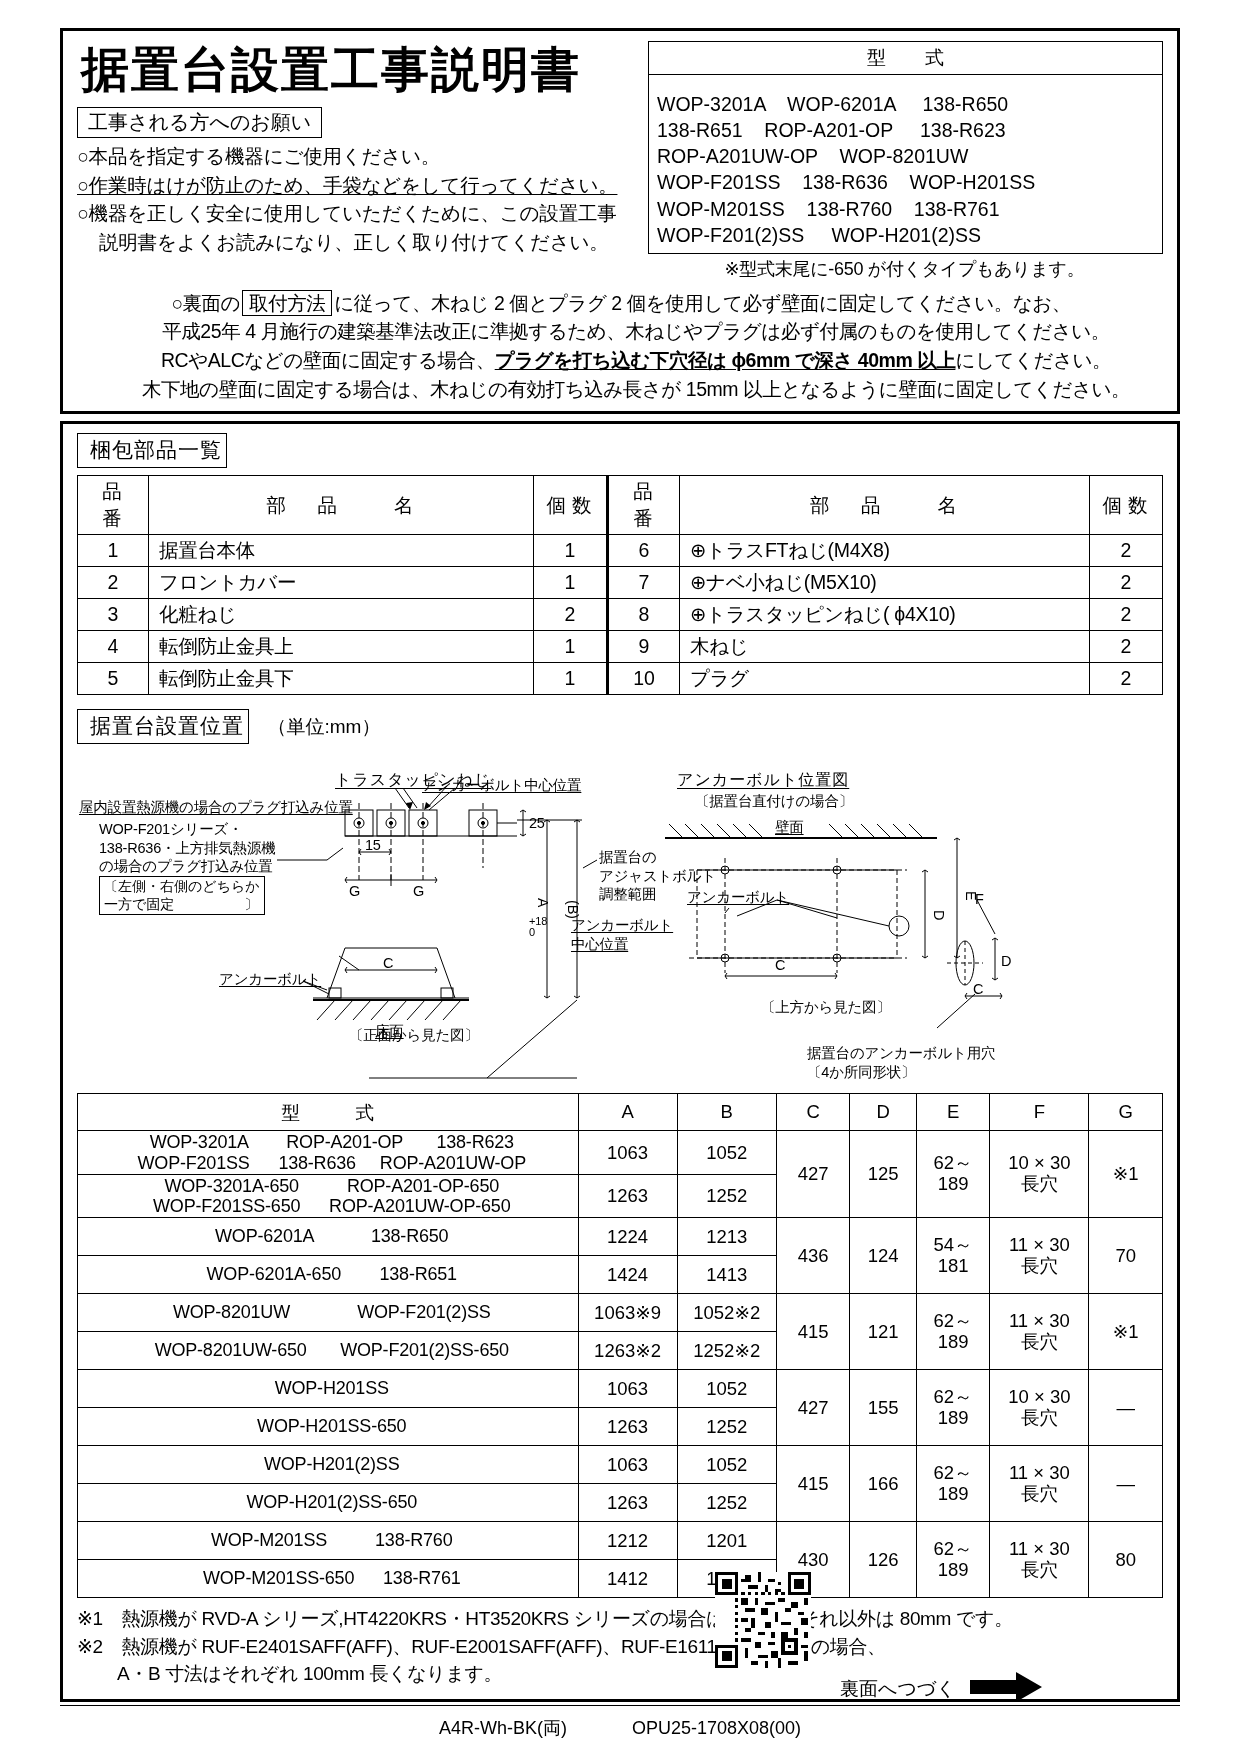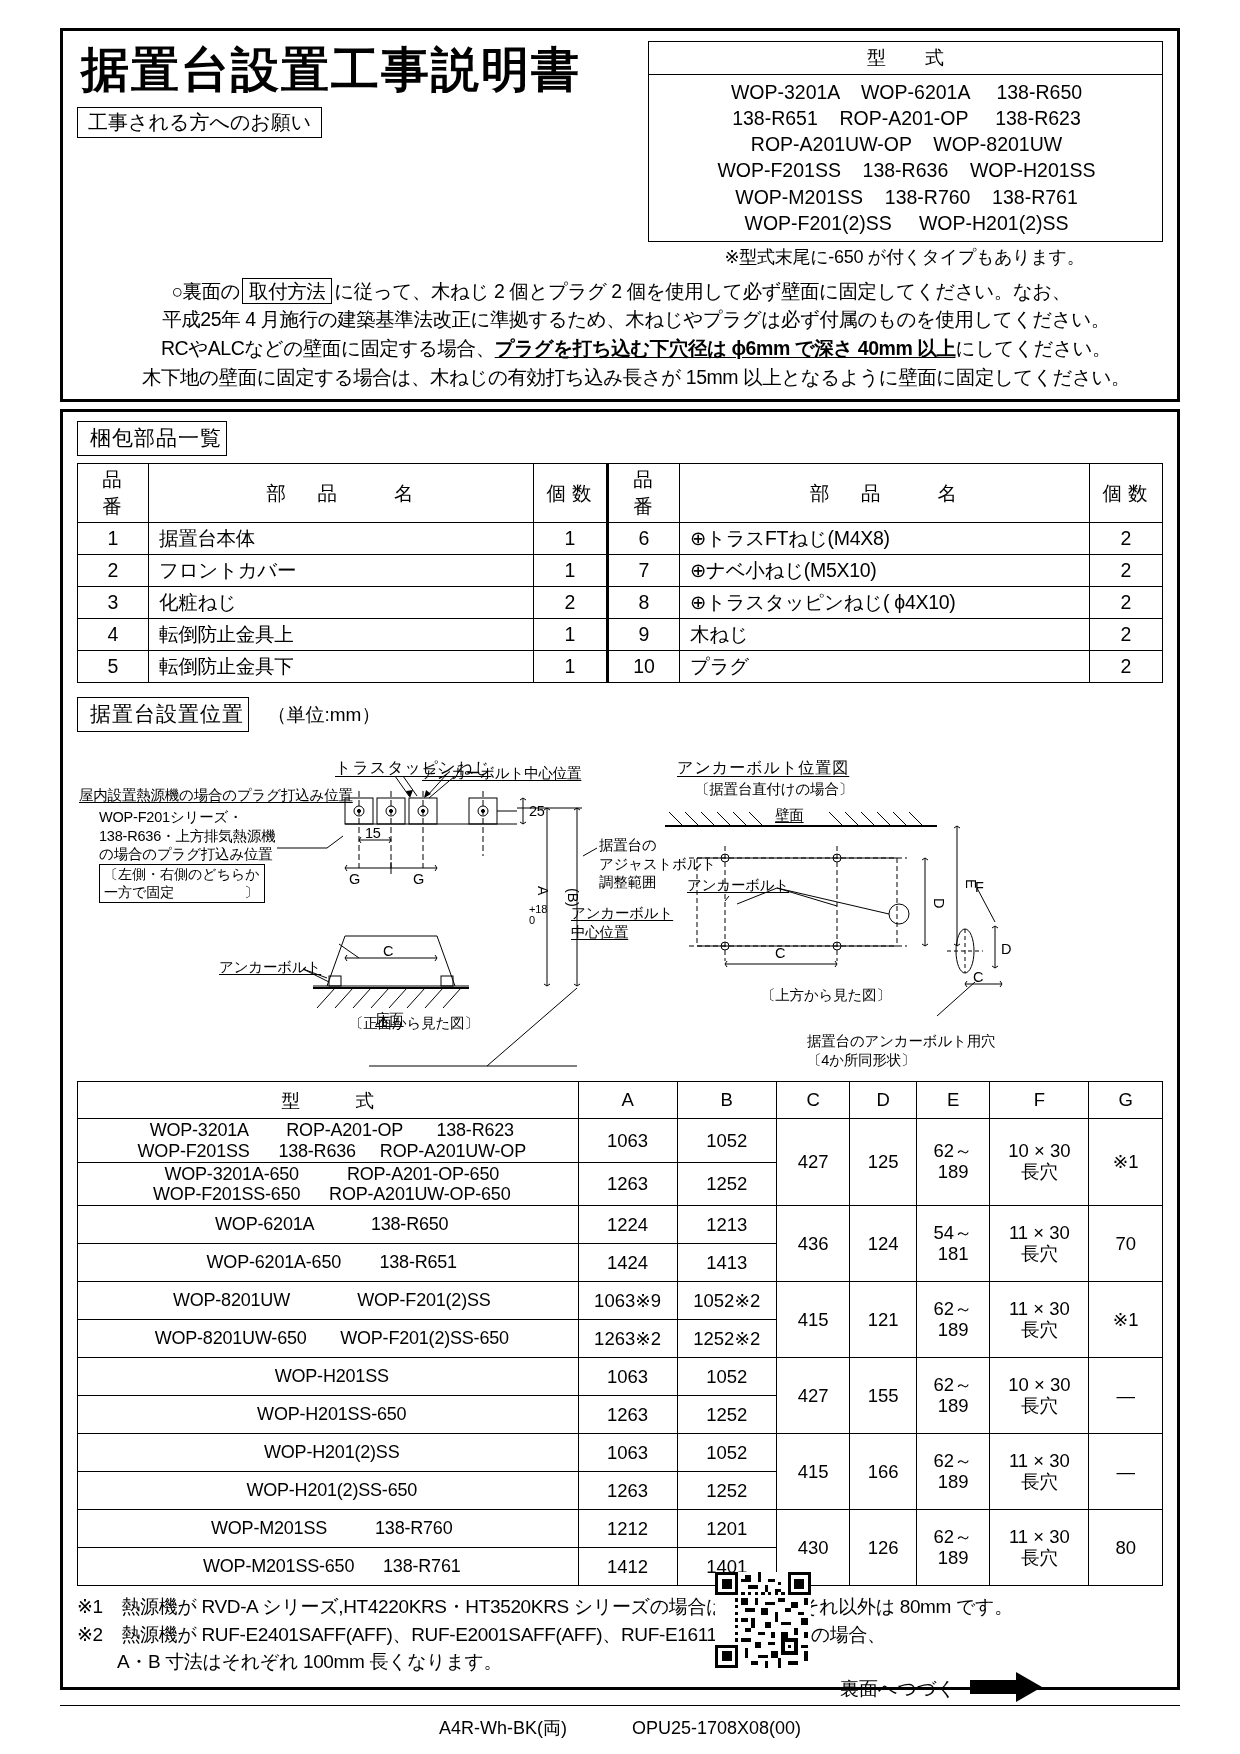--- a/index.html
+++ b/index.html
@@ -24,21 +24,21 @@
   .req-list{font-size:19.5px;line-height:1.48;letter-spacing:-0.2px;}
   .req-list .li{display:block;white-space:nowrap;}
   .u{text-decoration:underline;text-underline-offset:2px;}
   .inlinebox{display:inline-block;border:1.4px solid #000;padding:0 6px;margin:0 2px;line-height:1.25;}
   .b{font-weight:bold;}
 
   
   table.modeltype{border-collapse:collapse;width:100%;}
   table.modeltype td{border:1.6px solid #000;}
   .mt-head{text-align:center;font-size:19px;letter-spacing:10px;padding:3px 0 3px 10px;}
-  .mt-body{padding:4px 6px 5px 8px;font-size:19.5px;line-height:1.34;white-space:pre;font-family:"Liberation Sans",sans-serif;text-align:center;}
+  .mt-body{padding:16px 6px 5px 8px;font-size:19.5px;line-height:1.34;white-space:pre;font-family:"Liberation Sans",sans-serif;}
   .mt-note{font-size:18px;text-align:center;padding:3px 2px 0 0;letter-spacing:-0.3px;}
 
   
   .longlines{font-size:19.5px;line-height:1.47;padding:0 14px 8px 16px;letter-spacing:-0.45px;text-align:center;}
   .longlines .ind{padding-left:30px;display:block;white-space:nowrap;}
   .longlines .li{display:block;white-space:nowrap;}
 
   
   .sect{margin-top:7px;padding:9px 14px 11px 14px;}
   .sect-title{display:inline-block;border:1.6px solid #000;padding:2px 4px 3px 12px;font-size:21px;font-weight:normal;letter-spacing:1px;margin-bottom:7px;}
@@ -81,20 +81,26 @@
 </head>
 <body>
 
 <div class="page">
 
   <div class="box">
     <div class="hdr">
       <div class="hdr-left">
         <div class="doc-title">据置台設置工事説明書</div>
         <div class="tagbox">工事される方へのお願い</div>
+        <div class="req-list">
+          <span class="li">○本品を指定する機器にご使用ください。</span>
+          <span class="li u">○作業時はけが防止のため、手袋などをして行ってください。</span>
+          <span class="li">○機器を正しく安全に使用していただくために、この設置工事</span>
+          <span class="li" style="padding-left:22px">説明書をよくお読みになり、正しく取り付けてください。</span>
+        </div>
       </div>
       <div class="hdr-right">
         <table class="modeltype">
           <tbody>
               <tr>
                 <td class="mt-head">型　式</td>
               </tr>
           <tr>
                 <td class="mt-body"><span>WOP-3201A    WOP-6201A     138-R650</span>
 <span>138-R651    ROP-A201-OP     138-R623</span>

